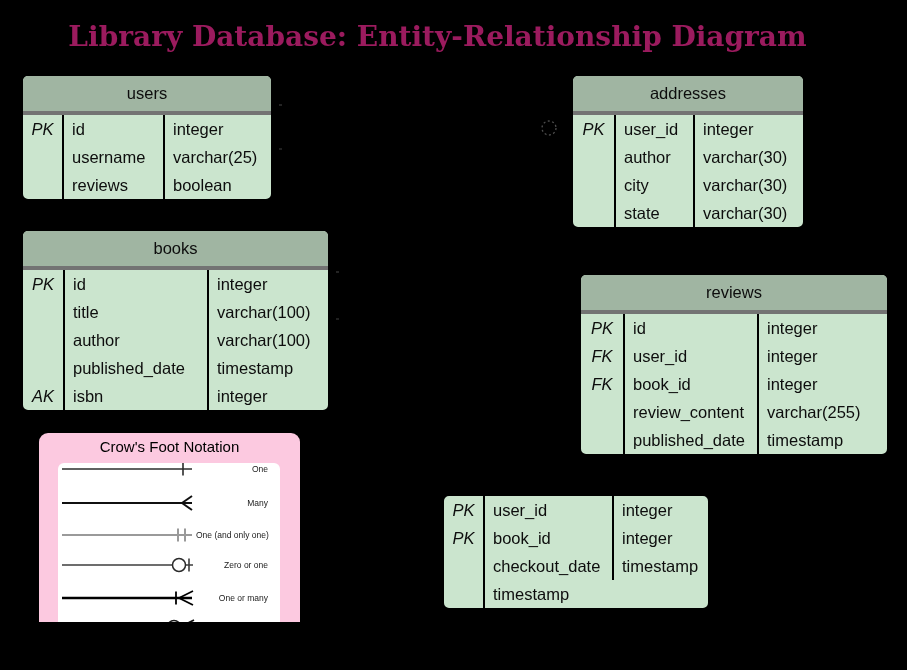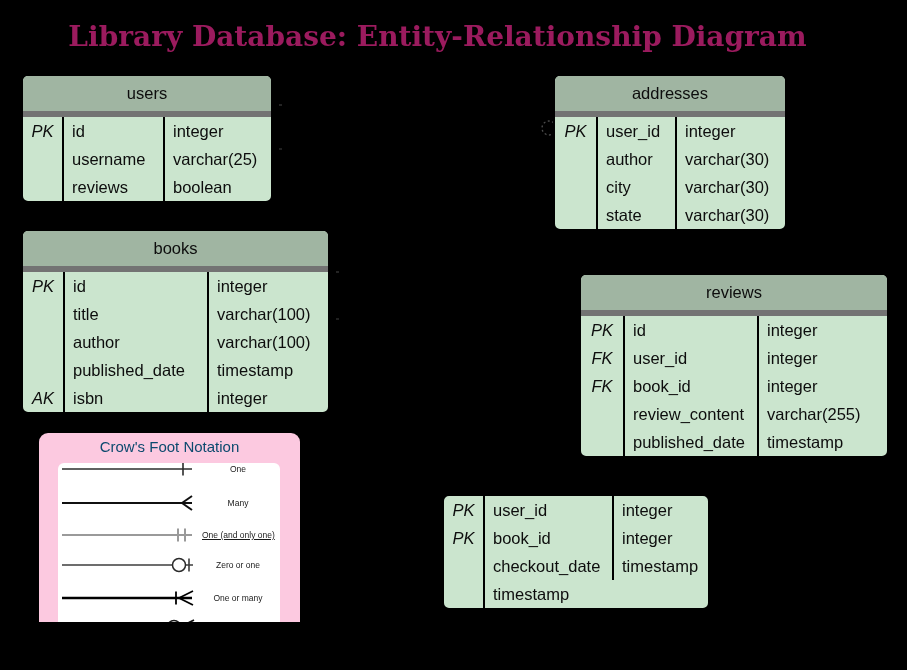--- a/index.html
+++ b/index.html
@@ -5,48 +5,48 @@
   html,body{margin:0;padding:0;background:#000;}
   .canvas{position:relative;width:907px;height:622px;background:#000;overflow:hidden;
           font-family:"Liberation Sans",sans-serif;border-radius:12px;}
   
   .diagram-title{position:absolute;left:0;top:20px;width:875px;text-align:center;
     font-family:"DejaVu Serif",serif;font-weight:700;font-size:28px;color:#9b1b5e;
     letter-spacing:0px;}
   
   .etable{position:absolute;border:2px solid #000;border-radius:7px;background:#cbe5ce;
     overflow:hidden;font-size:16.5px;color:#0d0d0d;box-sizing:border-box;}
-  .etable .hd{background:#a0b5a2;border-bottom:6px solid #737373;height:35px;line-height:35px;
+  .etable .hd{background:#a0b5a2;border-bottom:4px solid #737373;height:35px;line-height:35px;
     text-align:center;}
   .etable .bd{display:grid;}
   .cell{height:28px;line-height:28px;padding-left:8px;white-space:nowrap;overflow:visible;}
   .kcell{padding:0;text-align:center;border-right:2px solid #000;font-style:italic;}
   .ncell{border-right:2px solid #000;}
   #t-users{left:21px;top:74px;width:252px;}
   #t-users .bd{grid-template-columns:41px 101px 1fr;}
   #t-books{left:21px;top:229px;width:309px;}
   #t-books .bd{grid-template-columns:42px 144px 1fr;}
-  #t-addresses{left:553px;top:74px;width:234px;}
+  #t-addresses{left:571px;top:74px;width:234px;}
   #t-addresses .bd{grid-template-columns:43px 79px 1fr;}
   #t-reviews{left:579px;top:273px;width:310px;}
   #t-reviews .bd{grid-template-columns:44px 134px 1fr;}
   #t-users-books{left:442px;top:494px;width:268px;}
   #t-users-books .bd{grid-template-columns:41px 129px 1fr;}
   
   .legend{position:absolute;left:39px;top:433px;width:261px;height:219px;background:#fcc9e0;
     border-radius:9px;}
   .legend-title{position:absolute;left:0;top:5px;width:100%;text-align:center;
-    font-size:15px;color:#0c4a6e;}
+    font-size:15px;color:#000000;}
   .legend-panel{position:absolute;left:19px;top:30px;width:222px;height:170px;background:#fff;
     border-radius:6px;}
   .legend-svg{position:absolute;left:0;top:0;}
-  .legend-label{position:absolute;left:144px;width:72px;text-align:center;font-size:8.5px;
+  .legend-label{position:absolute;left:138px;width:72px;text-align:right;font-size:8.5px;
     color:#1a1a1a;white-space:nowrap;}
   
-  .lb0{top:1px;}.lb1{top:35px;}.lb2{top:67px;text-decoration:underline;}.lb3{top:97px;}.lb4{top:130px;}.lb5{top:159px;}
+  .lb0{top:1px;}.lb1{top:35px;}.lb2{top:67px;}.lb3{top:97px;}.lb4{top:130px;}.lb5{top:159px;}
   
   .artifacts{position:absolute;left:0;top:0;}
 </style>
 </head>
 <body>
 
 <div class="canvas">
 
   <svg class="artifacts" width="907" height="670">
     <circle cx="549" cy="128" r="7" fill="#000" stroke="#4f4f4f" stroke-width="1.3" stroke-dasharray="2 2.5"></circle>

